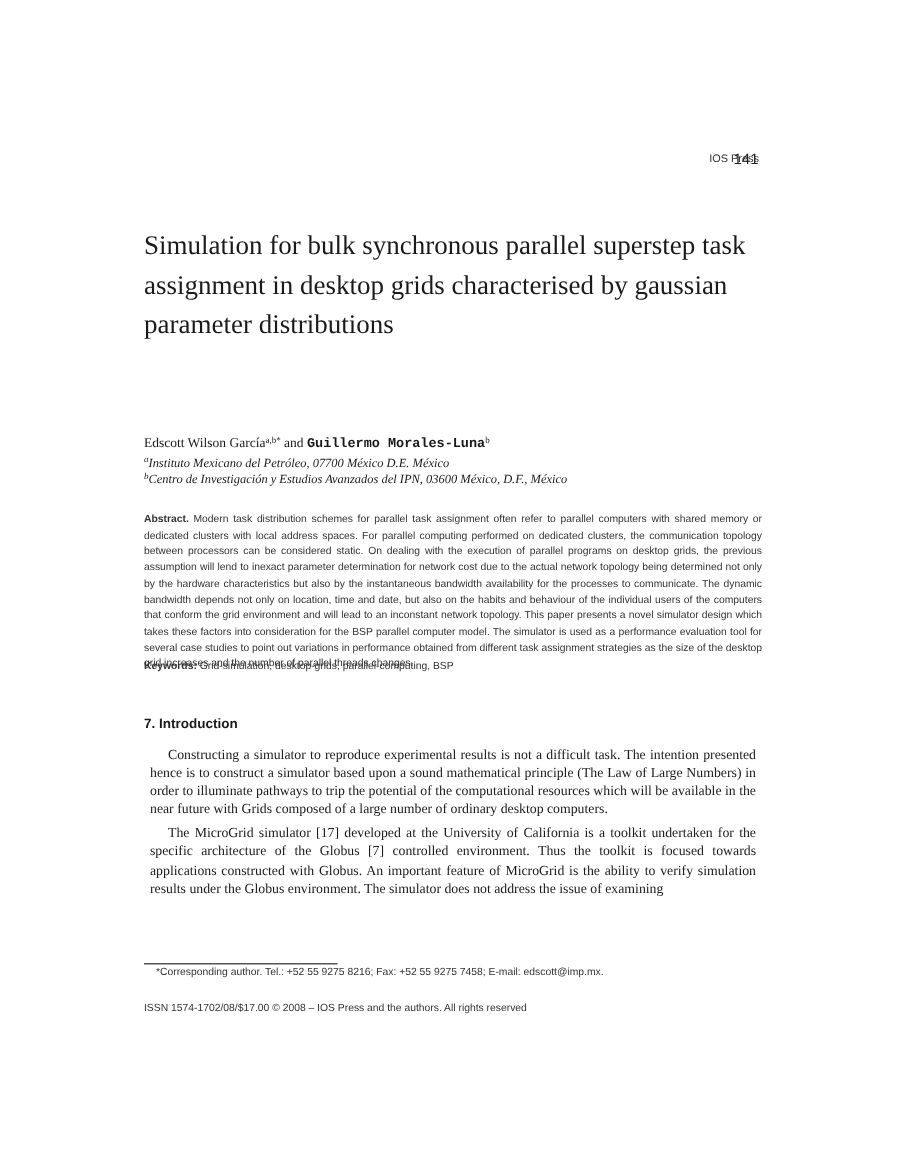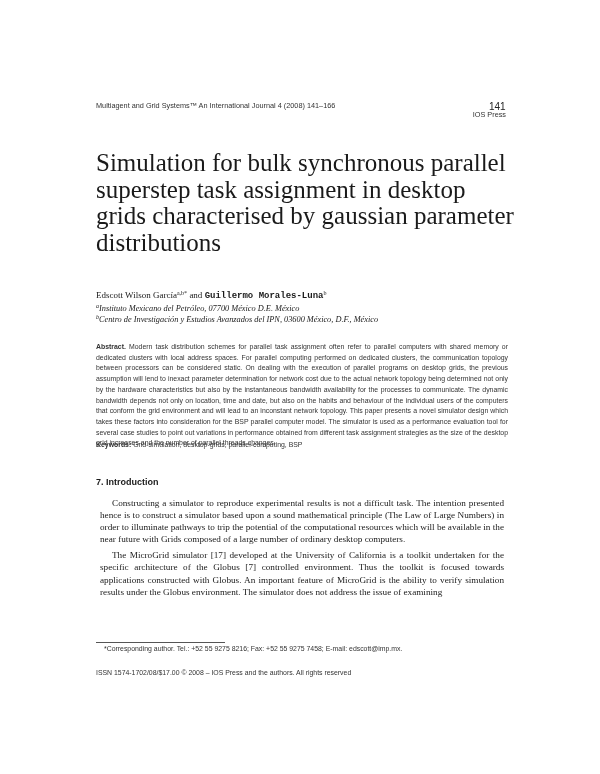--- a/index.html
+++ b/index.html
@@ -5,21 +5,21 @@
     html, body { margin: 0; padding: 0; background: #ffffff; }
     body { width: 600px; height: 774px; position: relative; overflow: hidden; color: #1a1a1a; }
     .sans { font-family: "Liberation Sans", "DejaVu Sans", sans-serif; }
     .serif { font-family: "Liberation Serif", "DejaVu Serif", serif; }
     .abs { position: absolute; }
 
     .journal-header { left: 96px; top: 101px; width: 410px; font-size: 7.3px; line-height: 9px; color: #333; }
     .journal-header .pub { font-weight: normal; text-align: right; }
     .page-num { left: 489px; top: 101px; font-size: 10px; font-weight: normal; color: #222; }
 
-    .title { left: 96px; top: 150px; width: 420px; font-size: 25px; line-height: 26.7px; color: #1a1a1a; }
+    .title { left: 96px; top: 150px; width: 420px; font-size: 18px; line-height: 26.7px; color: #1a1a1a; }
 
     .authors { left: 96px; top: 290px; width: 420px; font-size: 9px; line-height: 11.5px; }
     .authors .a2 { font-weight: bold; font-family: Liberation Mono, monospace; }
     .authors sup { font-size: 6px; vertical-align: 3px; line-height: 0; }
     .affil { font-style: italic; font-size: 8.3px; line-height: 11.5px; display: block; }
 
     .abstract { left: 96px; top: 342px; width: 412px; font-size: 6.9px; line-height: 10.7px; text-align: justify; color: #333; }
     .abstract .label { font-weight: bold; }
 
     .keywords { left: 96px; top: 441px; font-size: 6.9px; color: #333; }
@@ -31,21 +31,20 @@
     .body-text p { margin: 4px; text-indent: 12px; }
 
     .footnote-rule { left: 96px; top: 642px; width: 129px; height: 0; border-top: 0.7px solid #555; }
     .footnote { left: 104px; top: 645px; font-size: 6.9px; color: #333; }
     .copyright { left: 96px; top: 669px; font-size: 6.9px; color: #333; }
   </style>
 </head>
 <body>
 
 <div class="abs sans journal-header">
-  <div>Multiagent and Grid Systems™ An International Journal 4 (2008) 141–166</div>
   <div class="pub">IOS Press</div>
 </div>
 <div class="abs sans page-num">141</div>
 
 <div class="abs serif title">Simulation for bulk synchronous parallel superstep task assignment in desktop grids characterised by gaussian parameter distributions</div>
 
 <div class="abs serif authors">
   <div>
     <span>Edscott Wilson García</span><sup>a,b*</sup><span> and </span><span class="a2">Guillermo Morales-Luna</span><sup>b</sup>
   </div>

